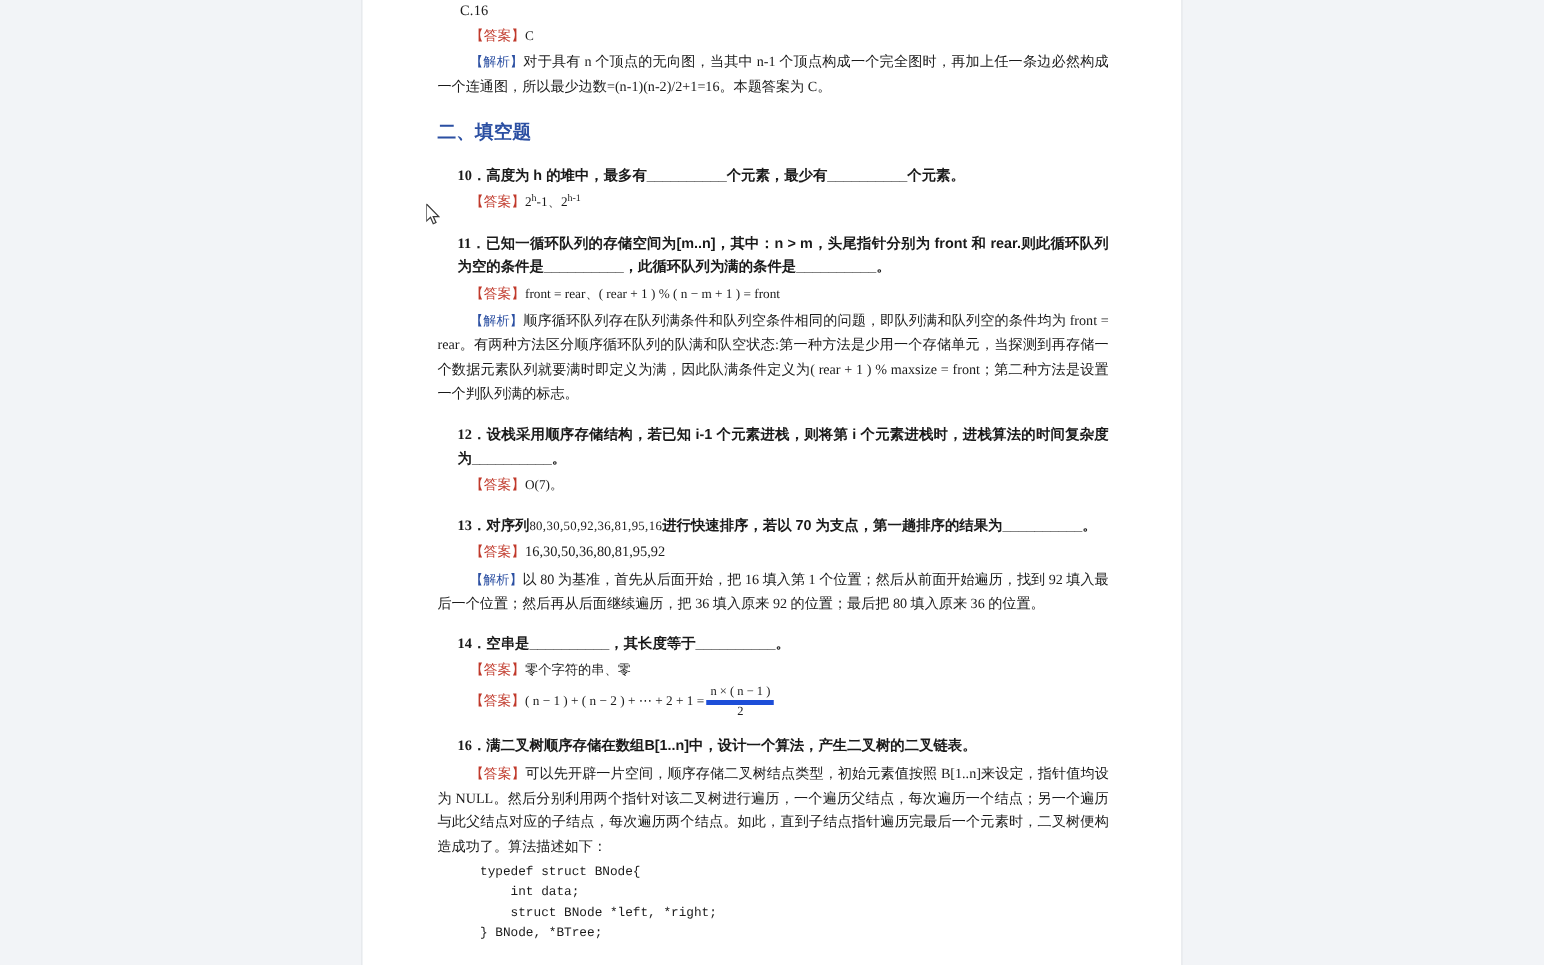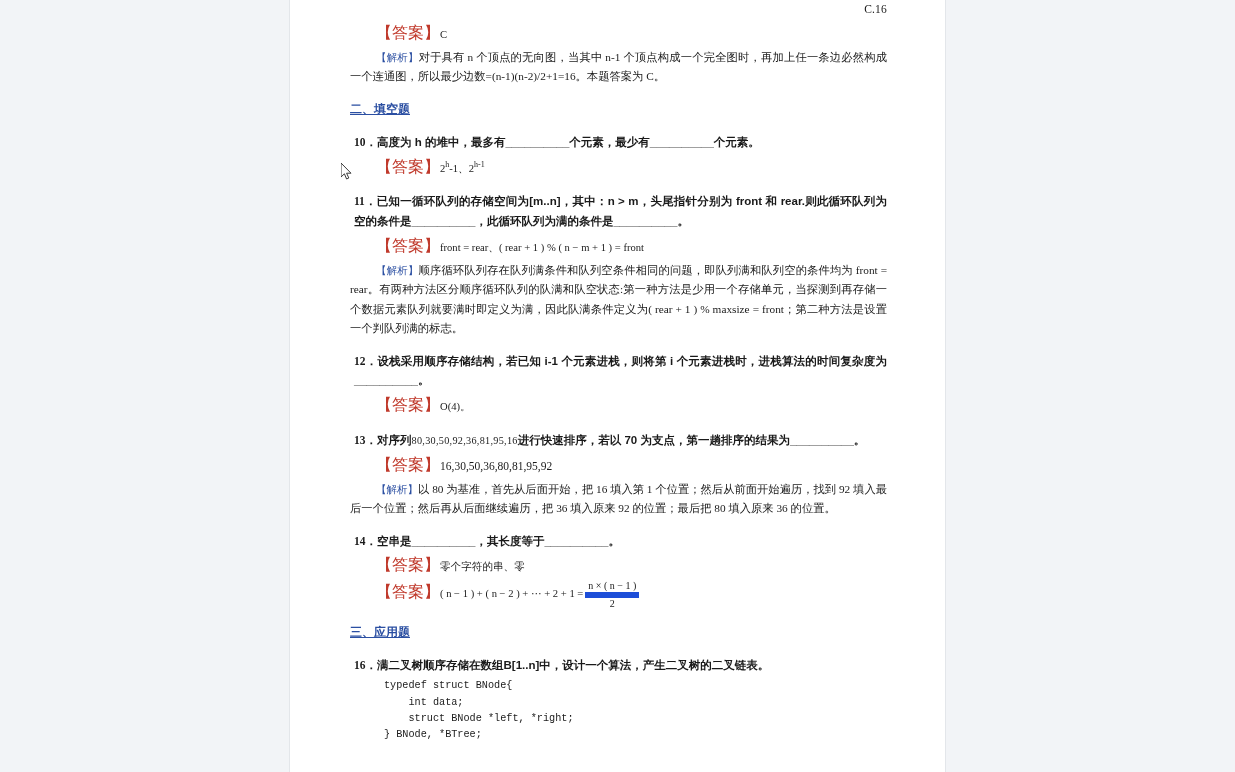--- a/index.html
+++ b/index.html
@@ -37,57 +37,55 @@
     height: 18px;
     z-index: 50;
   }
   .cursor svg { display:block; }
 
   .opt {
     font-family: "Liberation Serif", serif;
     font-size: 11.5px;
     margin: 0 0 1px 18px;
     letter-spacing: 0.2px;
-    text-align: right;
   }
   .ans-line {
     margin: 1px 0 0 26px;
     font-size: 11.5px;
   }
   .tag-ans {
     color: #c0392b;
-    font-family: Liberation Serif, serif;
-    font-size: 16px;
+    font-family: Liberation Mono, monospace;
+    font-size: 11px;
     font-weight: normal;
   }
   .tag-exp {
     color: #2b4fa2;
     font-family: Liberation Serif, serif;
     font-size: 10.5px;
   }
   .para {
     margin: 2px 0 0 0;
     text-indent: 26px;
     font-size: 11.3px;
     line-height: 1.72;
     text-align: justify;
   }
   .section-head {
     color: #2b4fa2;
     font-family: "Liberation Sans", sans-serif;
     font-weight: bold;
-    font-size: 12px;
+    font-size: 15px;
     margin: 14px 0 6px 0;
-    text-decoration: underline;
   }
   .q {
     font-weight: bold;
     font-family: "Liberation Sans", sans-serif;
     font-size: 11.5px;
-    margin: 13px 0 0 4px;
+    margin: 13px 0 0 16px;
     line-height: 1.72;
     text-align: justify;
   }
   .q .num {
     font-family: "Liberation Serif", serif;
     font-weight: bold;
   }
   .q .seq {
     font-weight: normal;
     font-family: Liberation Serif, serif;
@@ -96,21 +94,21 @@
   }
   sup { font-size: 8px; vertical-align: super; }
   .frac {
     display: inline-block;
     vertical-align: middle;
     text-align: center;
     line-height: 1.15;
     font-size: 10px;
     margin: 0 2px;
   }
-  .frac .top { display: block; border-bottom: 6px solid #1d4ed8; padding: 0 3px; }
+  .frac .top { display: block; border-bottom: 4px solid #1d4ed8; padding: 0 3px; }
   .frac .bot { display: block; padding: 0 3px; }
   .code {
     font-family: "Liberation Mono", monospace;
     font-size: 10.2px;
     line-height: 1.6;
     margin: 3px 0 0 34px;
     white-space: pre;
     color: #1a1a1a;
   }
   .small-serif { font-family: "Liberation Serif", serif; font-weight: normal; font-size: 10.6px; }
@@ -147,21 +145,21 @@
       <span class="tag-ans">【答案】</span><span class="small-serif">front = rear、( rear + 1 ) % ( n − m + 1 ) = front</span>
     </div>
     <div class="para">
       <span class="tag-exp">【解析】</span><span>顺序循环队列存在队列满条件和队列空条件相同的问题，即队列满和队列空的条件均为 front = rear。有两种方法区分顺序循环队列的队满和队空状态:第一种方法是少用一个存储单元，当探测到再存储一个数据元素队列就要满时即定义为满，因此队满条件定义为( rear + 1 ) % maxsize = front；第二种方法是设置一个判队列满的标志。</span>
     </div>
 
     <div class="q">
       <span class="num">12．</span><span>设栈采用顺序存储结构，若已知 i-1 个元素进栈，则将第 i 个元素进栈时，进栈算法的时间复杂度为__________。</span>
     </div>
     <div class="ans-line">
-      <span class="tag-ans">【答案】</span><span class="small-serif">O(4)。</span>
+      <span class="tag-ans">【答案】</span><span class="small-serif">O(7)。</span>
     </div>
 
     <div class="q">
       <span class="num">13．</span><span>对序列</span><span class="seq">80,30,50,92,36,81,95,16</span><span>进行快速排序，若以 70 为支点，第一趟排序的结果为__________。</span>
     </div>
     <div class="ans-line">
       <span class="tag-ans">【答案】</span><span class="seq">16,30,50,36,80,81,95,92</span>
     </div>
     <div class="para">
       <span class="tag-exp">【解析】</span><span>以 80 为基准，首先从后面开始，把 16 填入第 1 个位置；然后从前面开始遍历，找到 92 填入最后一个位置；然后再从后面继续遍历，把 36 填入原来 92 的位置；最后把 80 填入原来 36 的位置。</span>
@@ -171,24 +169,26 @@
       <span class="num">14．</span><span>空串是__________，其长度等于__________。</span>
     </div>
     <div class="ans-line">
       <span class="tag-ans">【答案】</span><span class="small-serif">零个字符的串、零</span>
     </div>
 
     <div class="ans-line">
       <span class="tag-ans">【答案】</span><span class="small-serif">( n − 1 ) + ( n − 2 ) + ⋯ + 2 + 1 =</span><span class="frac"><span class="top">n × ( n − 1 )</span><span class="bot">2</span></span>
     </div>
 
-    <div class="section-head">三、应用题</div>
 
     <div class="q">
       <span class="num">16．</span><span>满二叉树顺序存储在数组B[1..n]中，设计一个算法，产生二叉树的二叉链表。</span>
+    </div>
+    <div class="para">
+      <span class="tag-ans">【答案】</span><span>可以先开辟一片空间，顺序存储二叉树结点类型，初始元素值按照 B[1..n]来设定，指针值均设为 NULL。然后分别利用两个指针对该二叉树进行遍历，一个遍历父结点，每次遍历一个结点；另一个遍历与此父结点对应的子结点，每次遍历两个结点。如此，直到子结点指针遍历完最后一个元素时，二叉树便构造成功了。算法描述如下：</span>
     </div>
     <div class="code">typedef struct BNode{
     int data;
     struct BNode *left, *right;
 } BNode, *BTree;</div>
 
   </div>
 </div>
 
 <div class="cursor">

